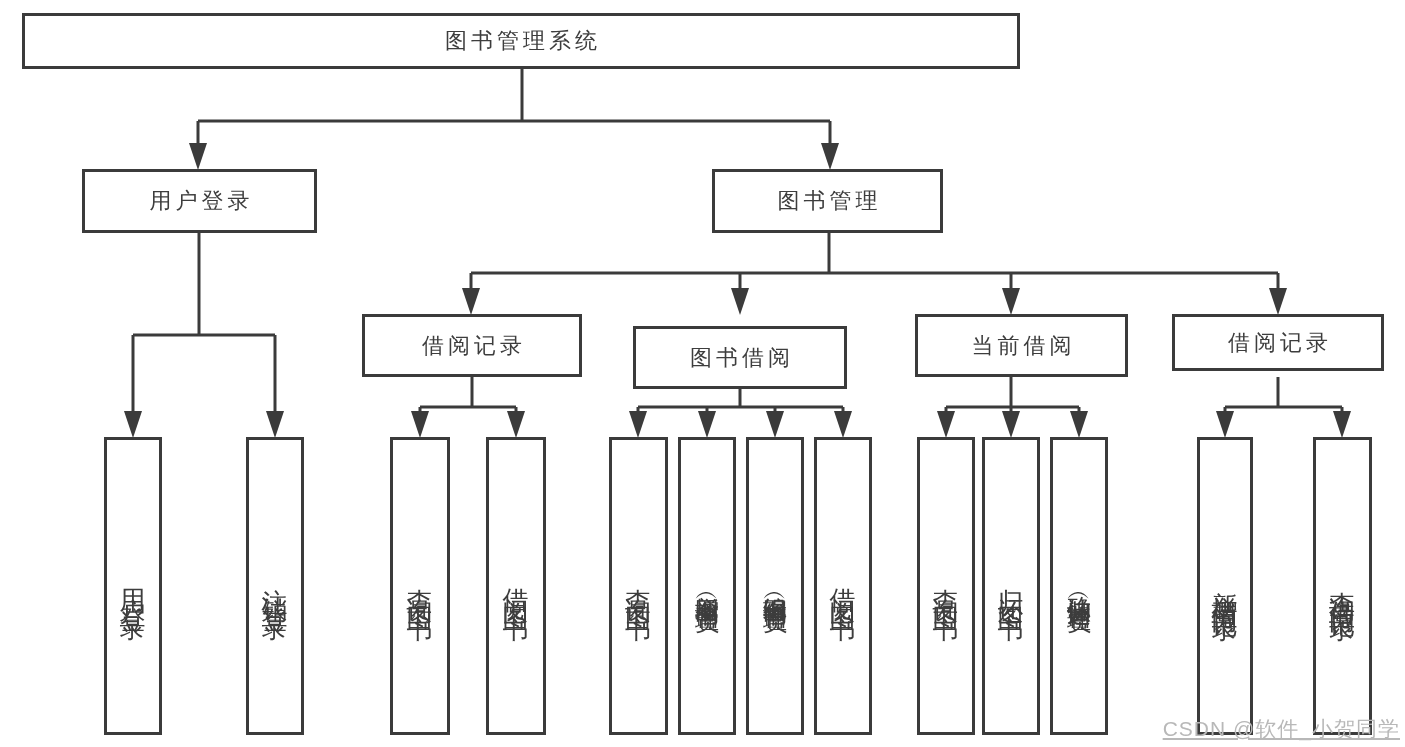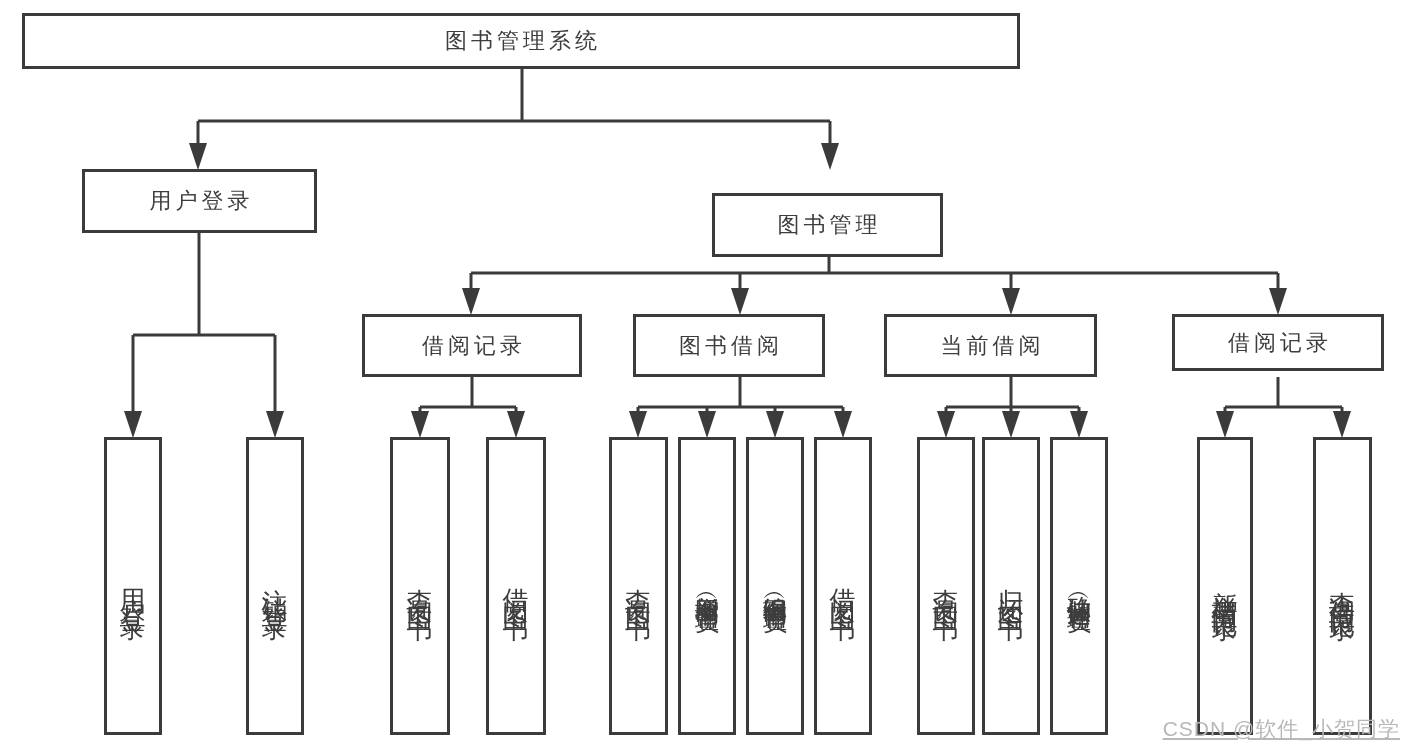--- a/index.html
+++ b/index.html
@@ -116,25 +116,25 @@
       <line x1="1225" y1="407" x2="1342" y2="407" stroke="#3b3b3b" stroke-width="3"></line>
       <line x1="1225" y1="407" x2="1225" y2="418" stroke="#3b3b3b" stroke-width="3"></line>
       <polygon points="1216,411 1234,411 1225,438" fill="#3b3b3b"></polygon>
       <line x1="1342" y1="407" x2="1342" y2="418" stroke="#3b3b3b" stroke-width="3"></line>
       <polygon points="1333,411 1351,411 1342,438" fill="#3b3b3b"></polygon>
     </svg>
 
   <div class="node h-node" style="left:22px; top:13px; width:998px; height:56px;">图书管理系统</div>
 
   <div class="node h-node" style="left:82px; top:169px; width:235px; height:64px;">用户登录</div>
-  <div class="node h-node" style="left:712px; top:169px; width:231px; height:64px;margin-top:24px;">图书管理</div>
+  <div class="node h-node" style="left:712px; top:169px; width:231px; height:64px;">图书管理</div>
 
   <div class="node h-node" style="left:362px; top:314px; width:220px; height:63px;">借阅记录</div>
-  <div class="node h-node" style="left:633px; top:314px; width:192px; height:63px;">图书借阅</div>
-  <div class="node h-node" style="left:884px; top:314px; width:213px; height:63px;">当前借阅</div>
+  <div class="node h-node" style="left:633px; top:326px; width:214px; height:63px;">图书借阅</div>
+  <div class="node h-node" style="left:915px; top:314px; width:213px; height:63px;">当前借阅</div>
   <div class="node h-node" style="left:1172px; top:314px; width:212px; height:57px;">借阅记录</div>
 
   <div class="node v-node v4 leaf" style="left:104px; width:58px;">用户登录</div>
   <div class="node v-node v4 leaf" style="left:246px; width:58px;">注销登录</div>
 
   <div class="node v-node v4 leaf" style="left:390px; width:60px;">查询图书</div>
   <div class="node v-node v4 leaf" style="left:486px; width:60px;">借阅图书</div>
 
   <div class="node v-node v4 leaf" style="left:609px; width:59px;">查询图书</div>
   <div class="node v-node v9 leaf" style="left:678px; width:58px;">新增图书（管理员）</div>

